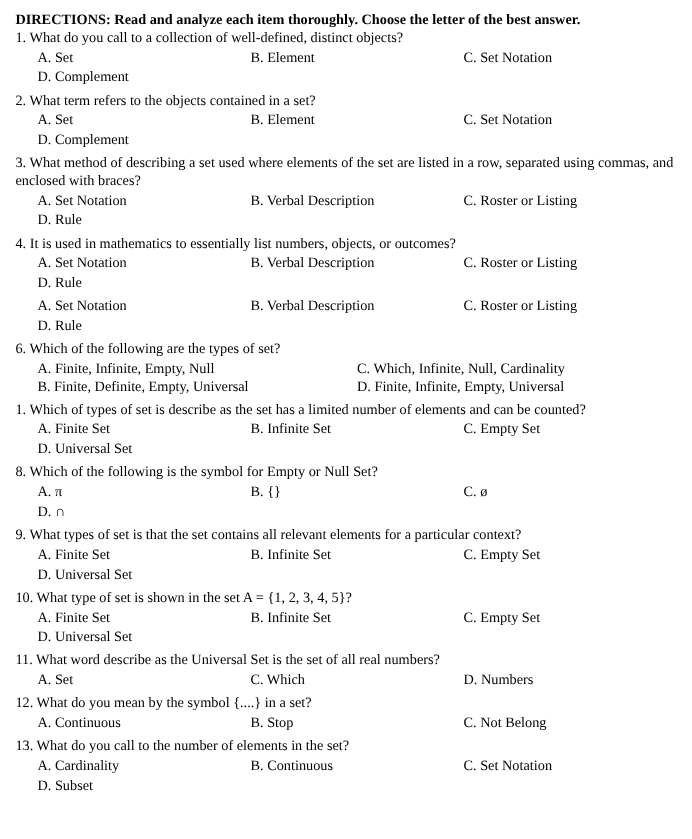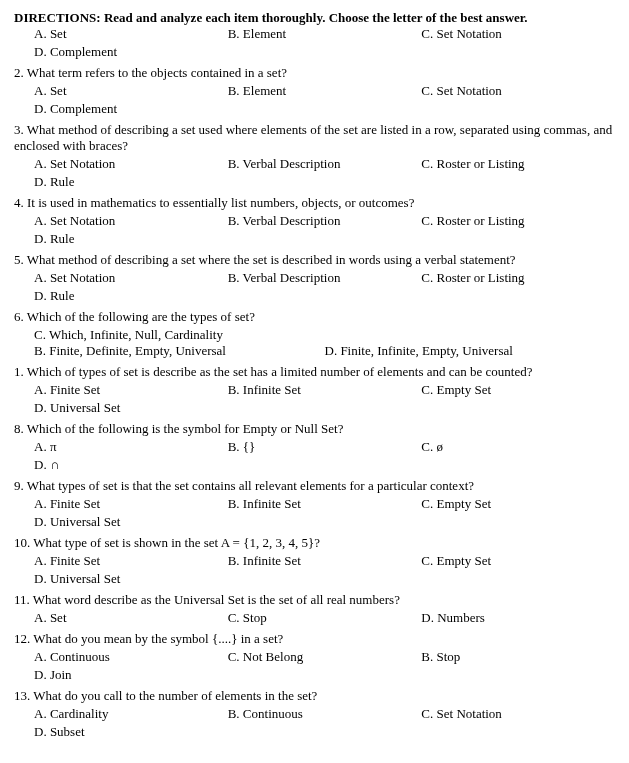--- a/index.html
+++ b/index.html
@@ -49,20 +49,21 @@
   </style>
 </head>
 <body>
 
 <div>
   <span class="directions">DIRECTIONS: Read and analyze each item thoroughly. Choose the letter of the best answer.</span>
 </div>
 
 <div id="questions-container">
     <div class="question-block">
+      <div class="question-text">1. What do you call to a collection of well-defined, distinct objects?</div>
       <div class="choices choice-4col">
         <span class="choice">A. Set</span>
         <span class="choice">B. Element</span>
         <span class="choice">C. Set Notation</span>
         <span class="choice">D. Complement</span>
       </div>
     </div>
     <div class="question-block">
       <div class="question-text">2. What term refers to the objects contained in a set?</div>
       <div class="choices choice-4col">
@@ -84,31 +85,31 @@
     <div class="question-block">
       <div class="question-text">4. It is used in mathematics to essentially list numbers, objects, or outcomes?</div>
       <div class="choices choice-4col">
         <span class="choice">A. Set Notation</span>
         <span class="choice">B. Verbal Description</span>
         <span class="choice">C. Roster or Listing</span>
         <span class="choice">D. Rule</span>
       </div>
     </div>
     <div class="question-block">
-      <div class="question-text">5. What method of describing a set where the set is described in words using a verbal statement?</div>
       <div class="choices choice-4col">
         <span class="choice">A. Set Notation</span>
         <span class="choice">B. Verbal Description</span>
         <span class="choice">C. Roster or Listing</span>
         <span class="choice">D. Rule</span>
       </div>
     </div>
     <div class="question-block">
       <div class="question-text">6. Which of the following are the types of set?</div>
       <div class="choices choice-2col">
+        <span class="choice">A. Finite, Infinite, Empty, Null</span>
         <span class="choice">C. Which, Infinite, Null, Cardinality</span>
       </div>
       <div class="choices choice-2col">
         <span class="choice">B. Finite, Definite, Empty, Universal</span>
         <span class="choice">D. Finite, Infinite, Empty, Universal</span>
       </div>
     </div>
     <div class="question-block">
       <div class="question-text">1. Which of types of set is describe as the set has a limited number of elements and can be counted?</div>
       <div class="choices choice-4col">
@@ -142,31 +143,30 @@
         <span class="choice">A. Finite Set</span>
         <span class="choice">B. Infinite Set</span>
         <span class="choice">C. Empty Set</span>
         <span class="choice">D. Universal Set</span>
       </div>
     </div>
     <div class="question-block">
       <div class="question-text">11. What word describe as the Universal Set is the set of all real numbers?</div>
       <div class="choices choice-4col">
         <span class="choice">A. Set</span>
-        <span class="choice">C. Stop</span>
+        <span class="choice">C. Which</span>
         <span class="choice">D. Numbers</span>
       </div>
     </div>
     <div class="question-block">
       <div class="question-text">12. What do you mean by the symbol {....} in a set?</div>
       <div class="choices choice-4col">
         <span class="choice">A. Continuous</span>
+        <span class="choice">B. Stop</span>
         <span class="choice">C. Not Belong</span>
-        <span class="choice">B. Stop</span>
-        <span class="choice">D. Join</span>
       </div>
     </div>
     <div class="question-block">
       <div class="question-text">13. What do you call to the number of elements in the set?</div>
       <div class="choices choice-4col">
         <span class="choice">A. Cardinality</span>
         <span class="choice">B. Continuous</span>
         <span class="choice">C. Set Notation</span>
         <span class="choice">D. Subset</span>
       </div>

